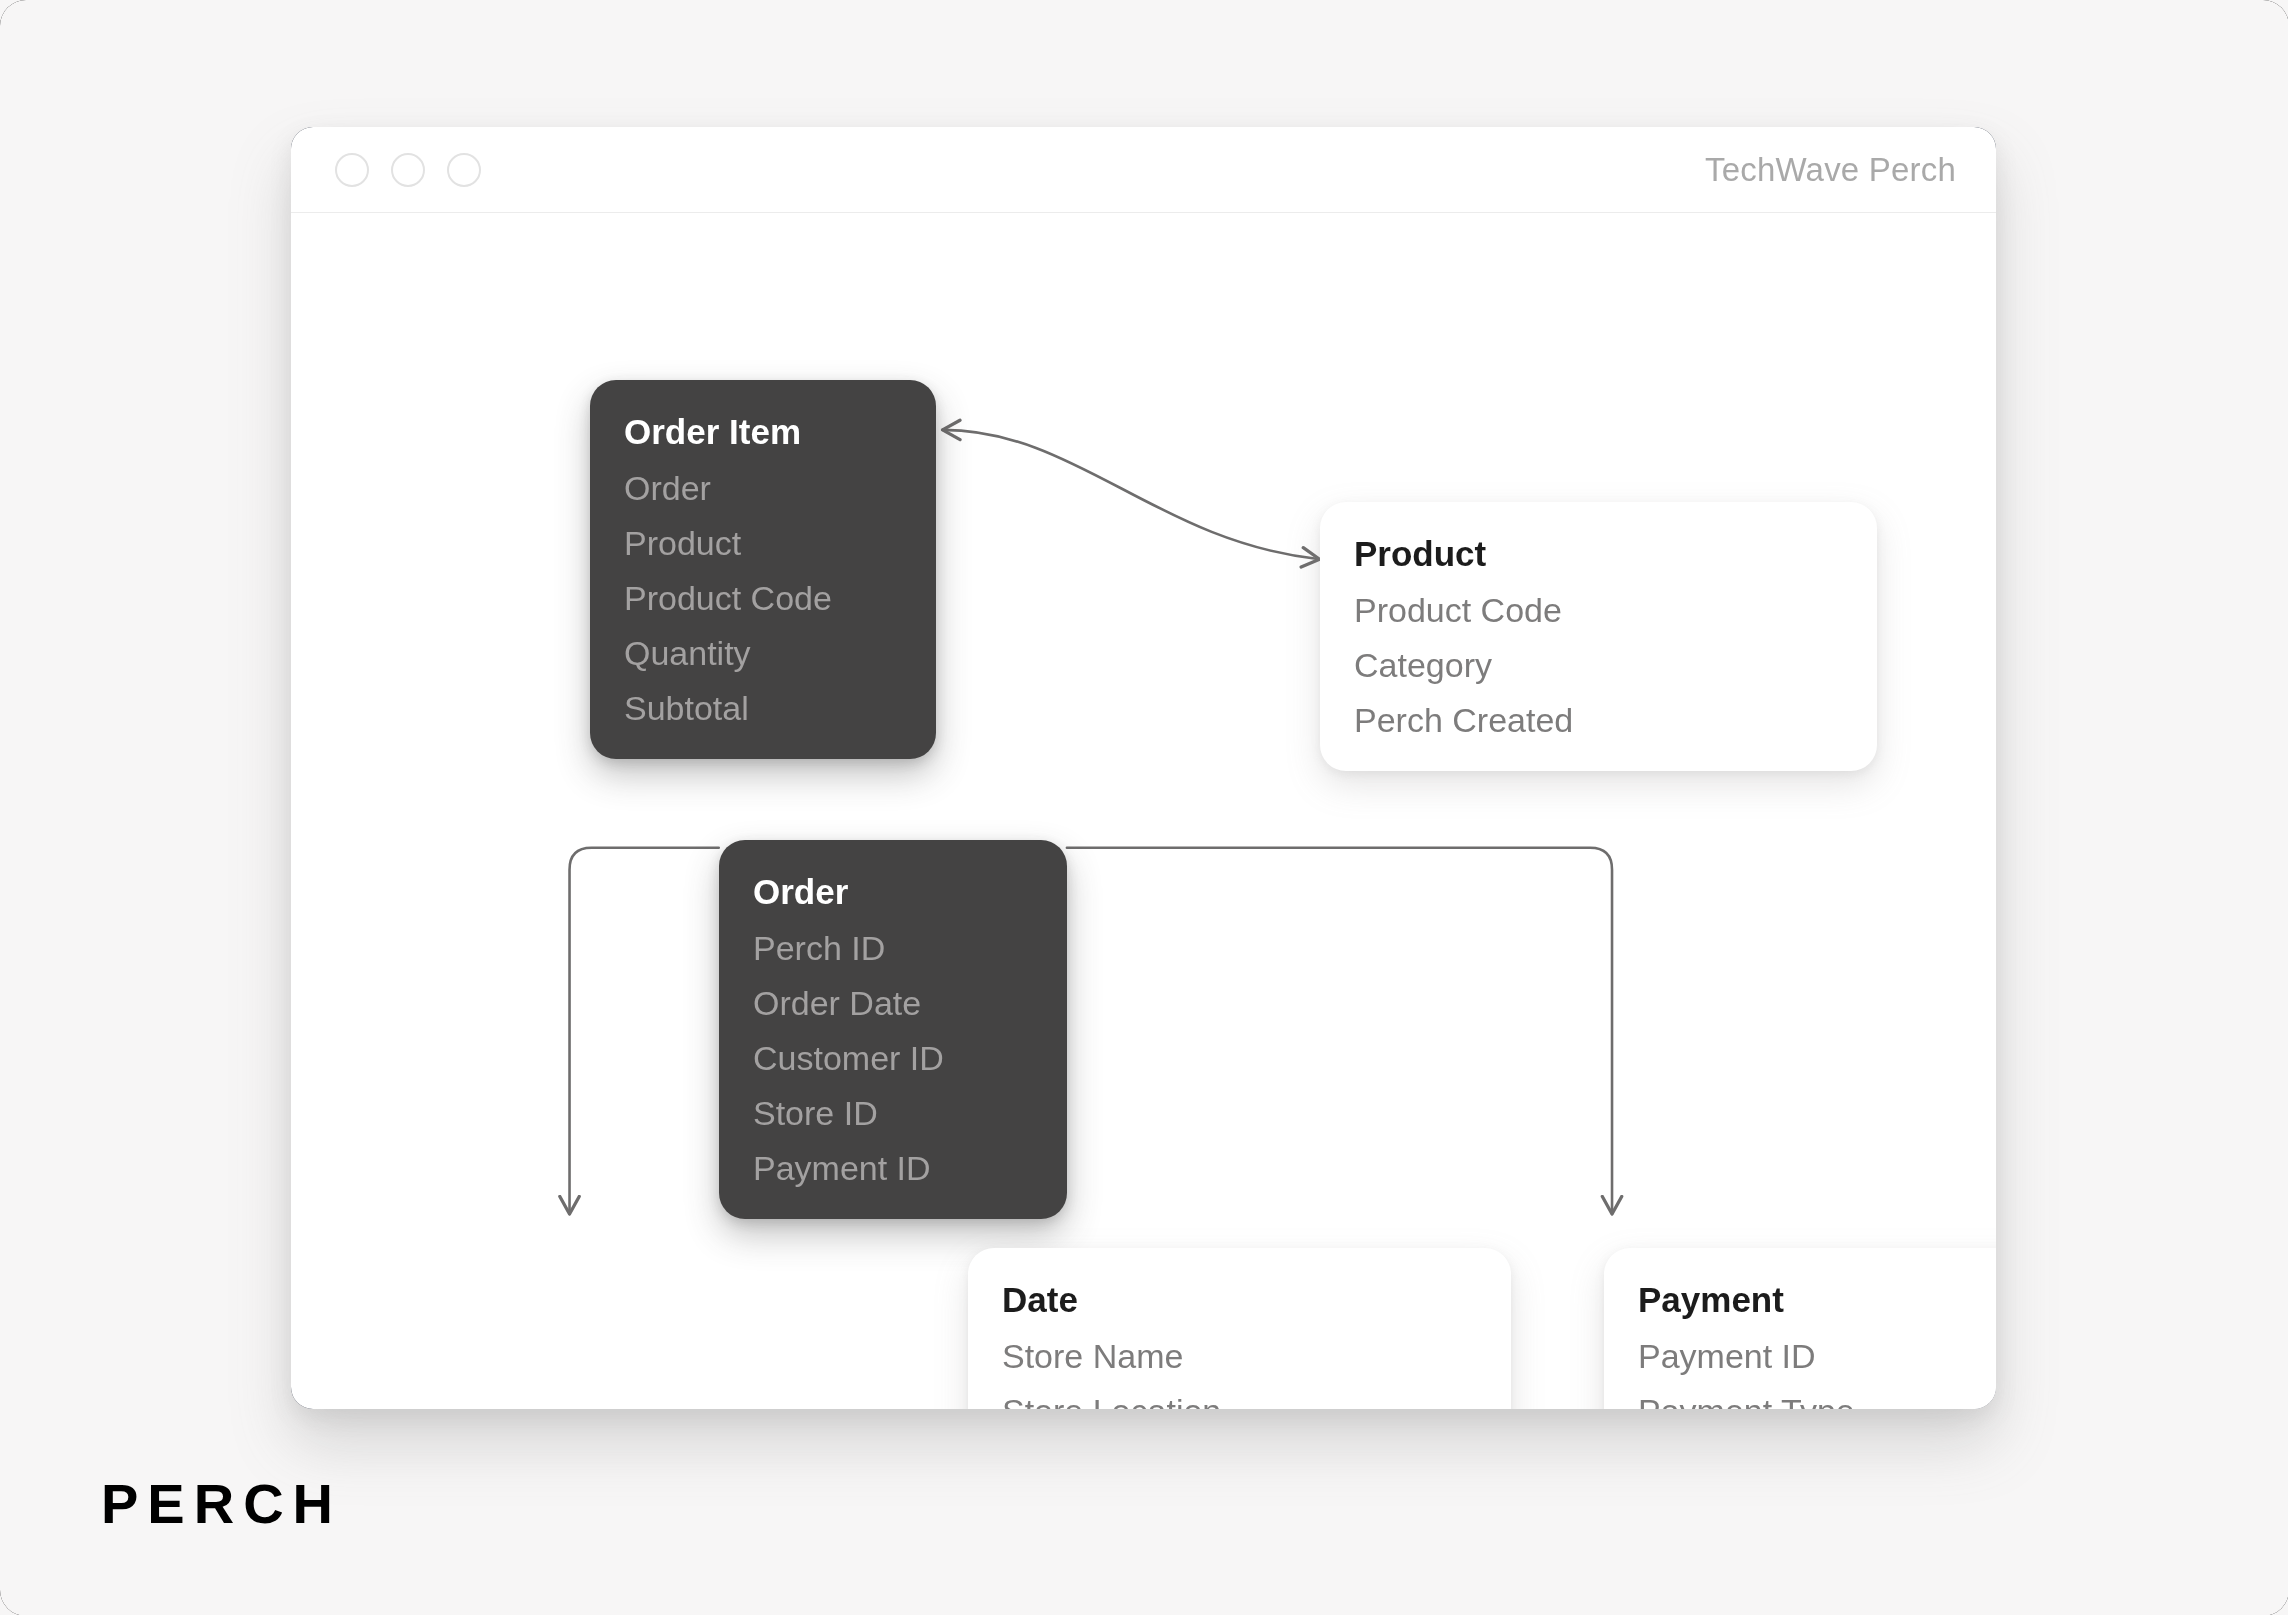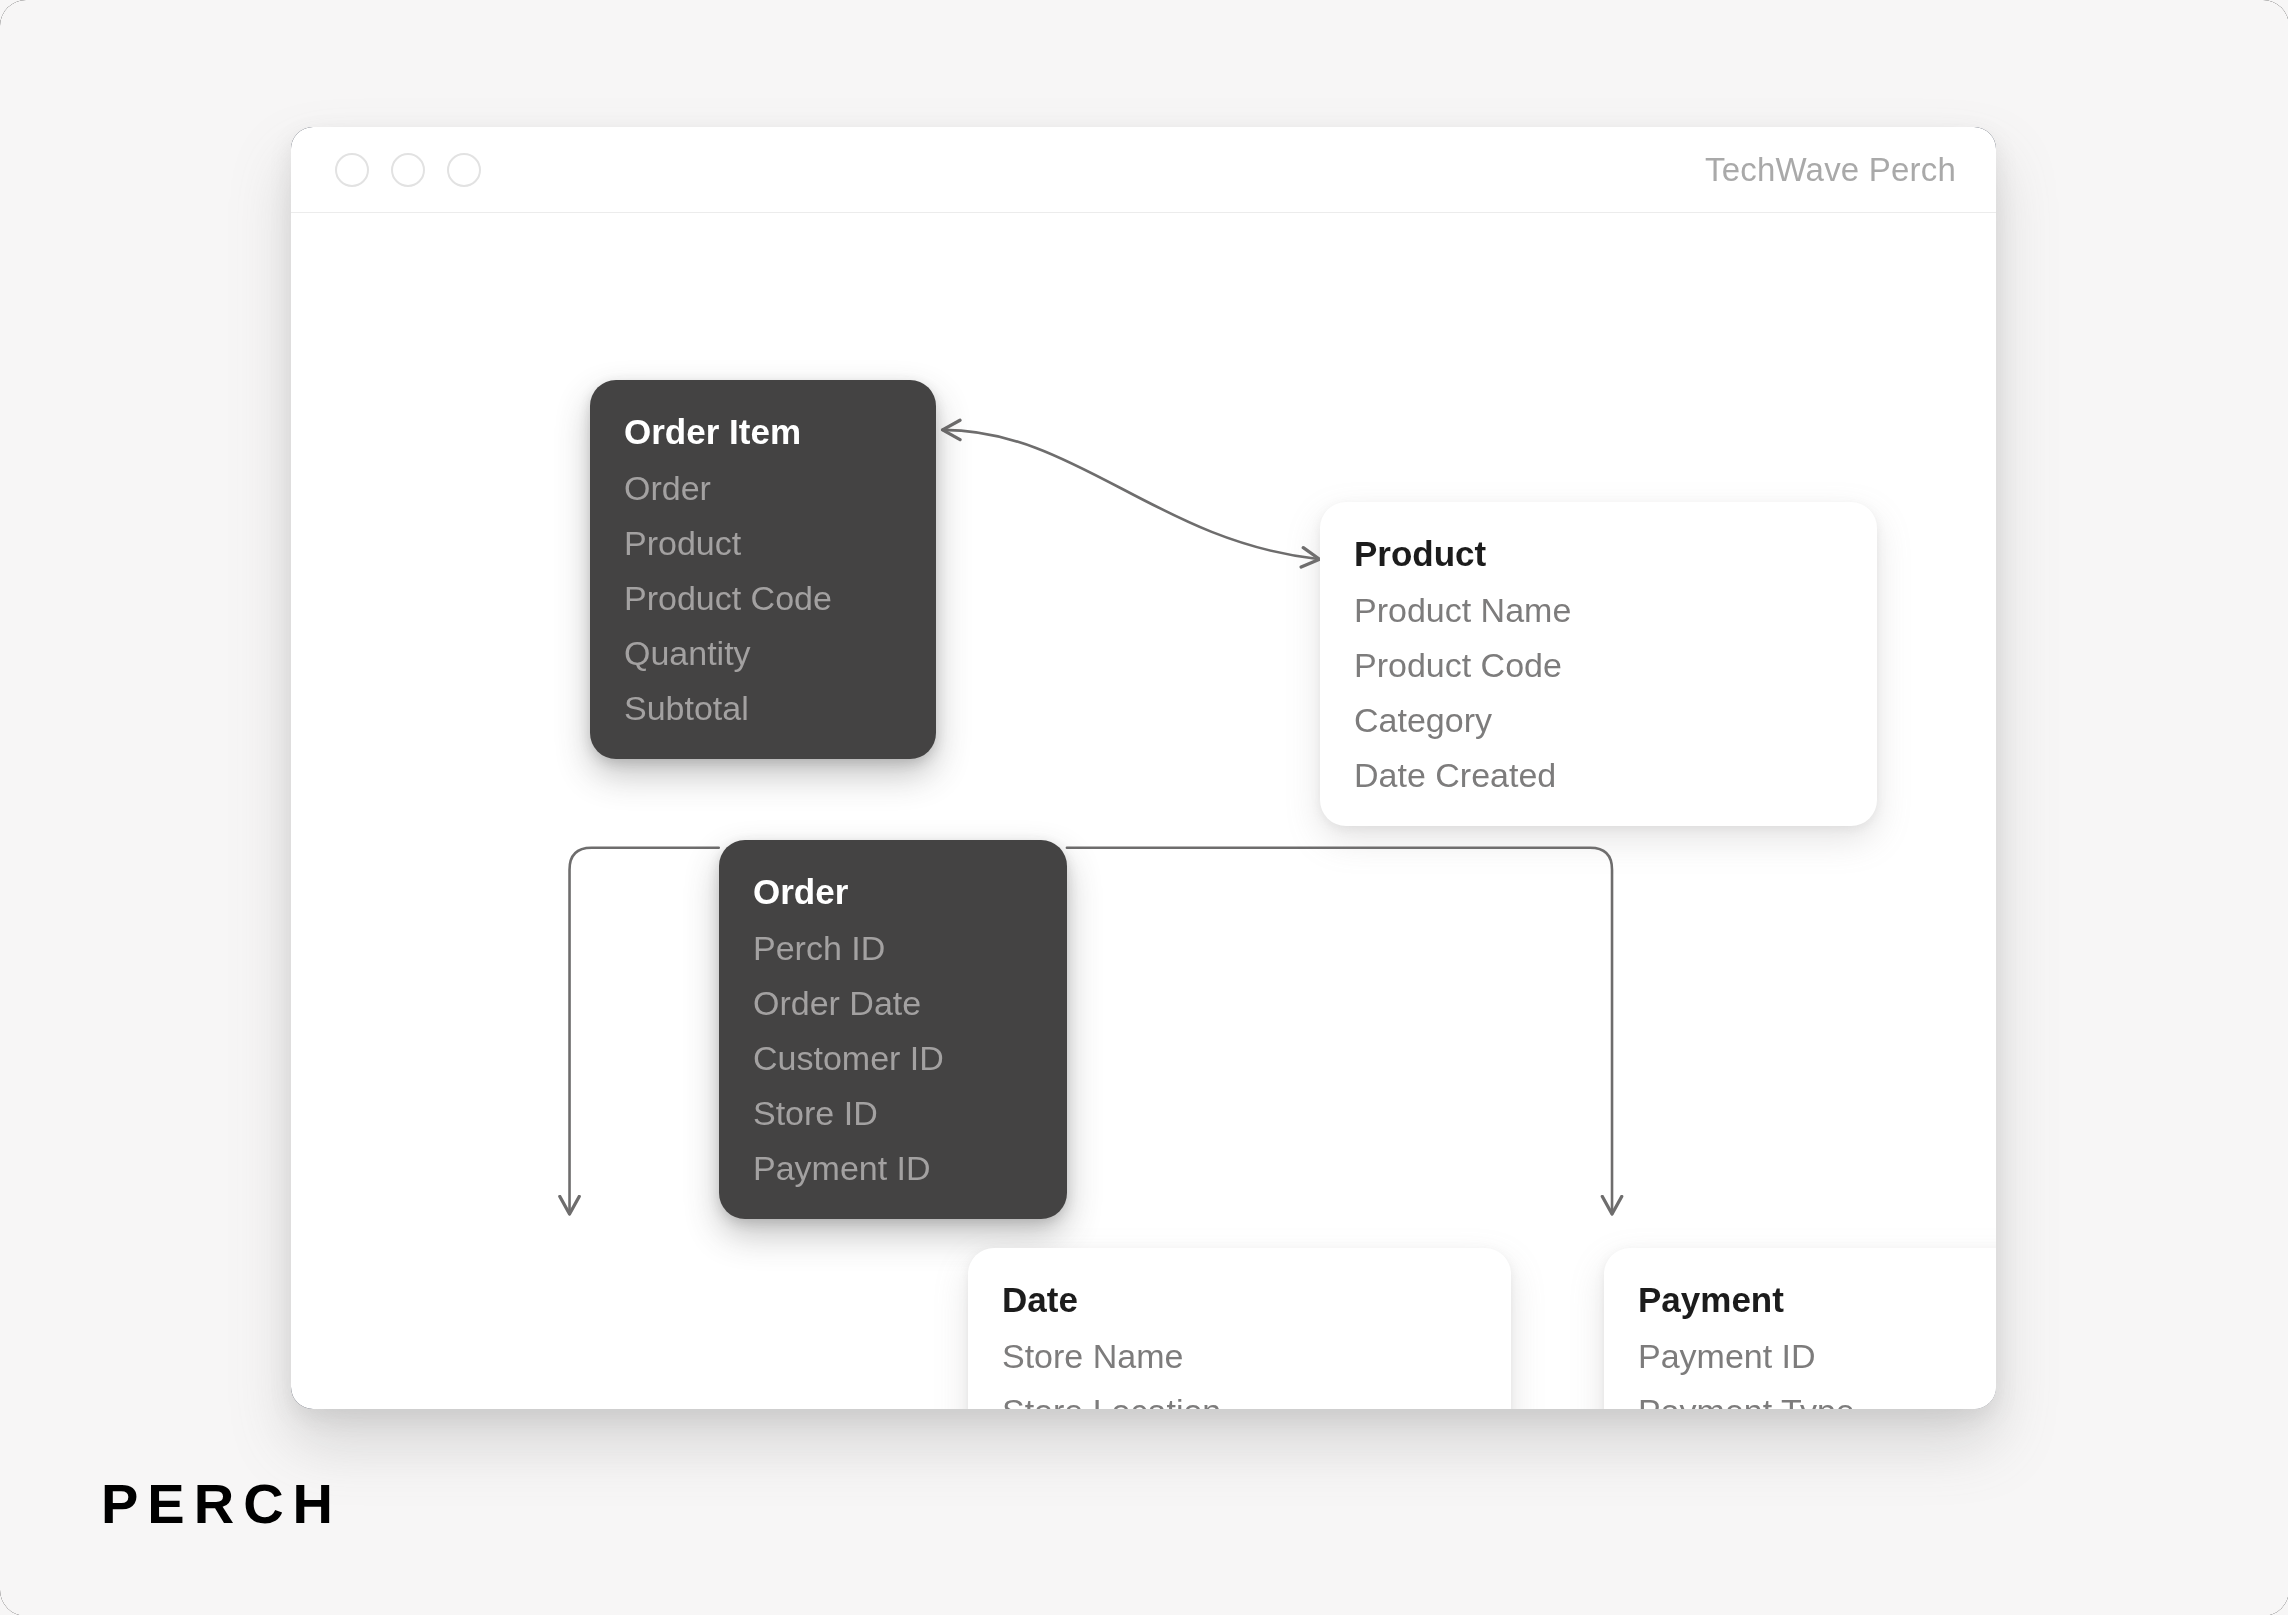--- a/index.html
+++ b/index.html
@@ -211,24 +211,23 @@
       <div class="entity-title">Order Item</div>
       <div class="field">Order</div>
       <div class="field">Product</div>
       <div class="field">Product Code</div>
       <div class="field">Quantity</div>
       <div class="field">Subtotal</div>
     </div>
 
     <div class="card light" id="card-product">
       <div class="entity-title">Product</div>
-      <div class="field">Product Name</div>
       <div class="field">Product Code</div>
       <div class="field">Category</div>
-      <div class="field">Date Created</div>
+      <div class="field">Perch Created</div>
     </div>
 
     <div class="card dark" id="card-order">
       <div class="entity-title">Order</div>
       <div class="field">Perch ID</div>
       <div class="field">Order Date</div>
       <div class="field">Customer ID</div>
       <div class="field">Store ID</div>
       <div class="field">Payment ID</div>
     </div>

